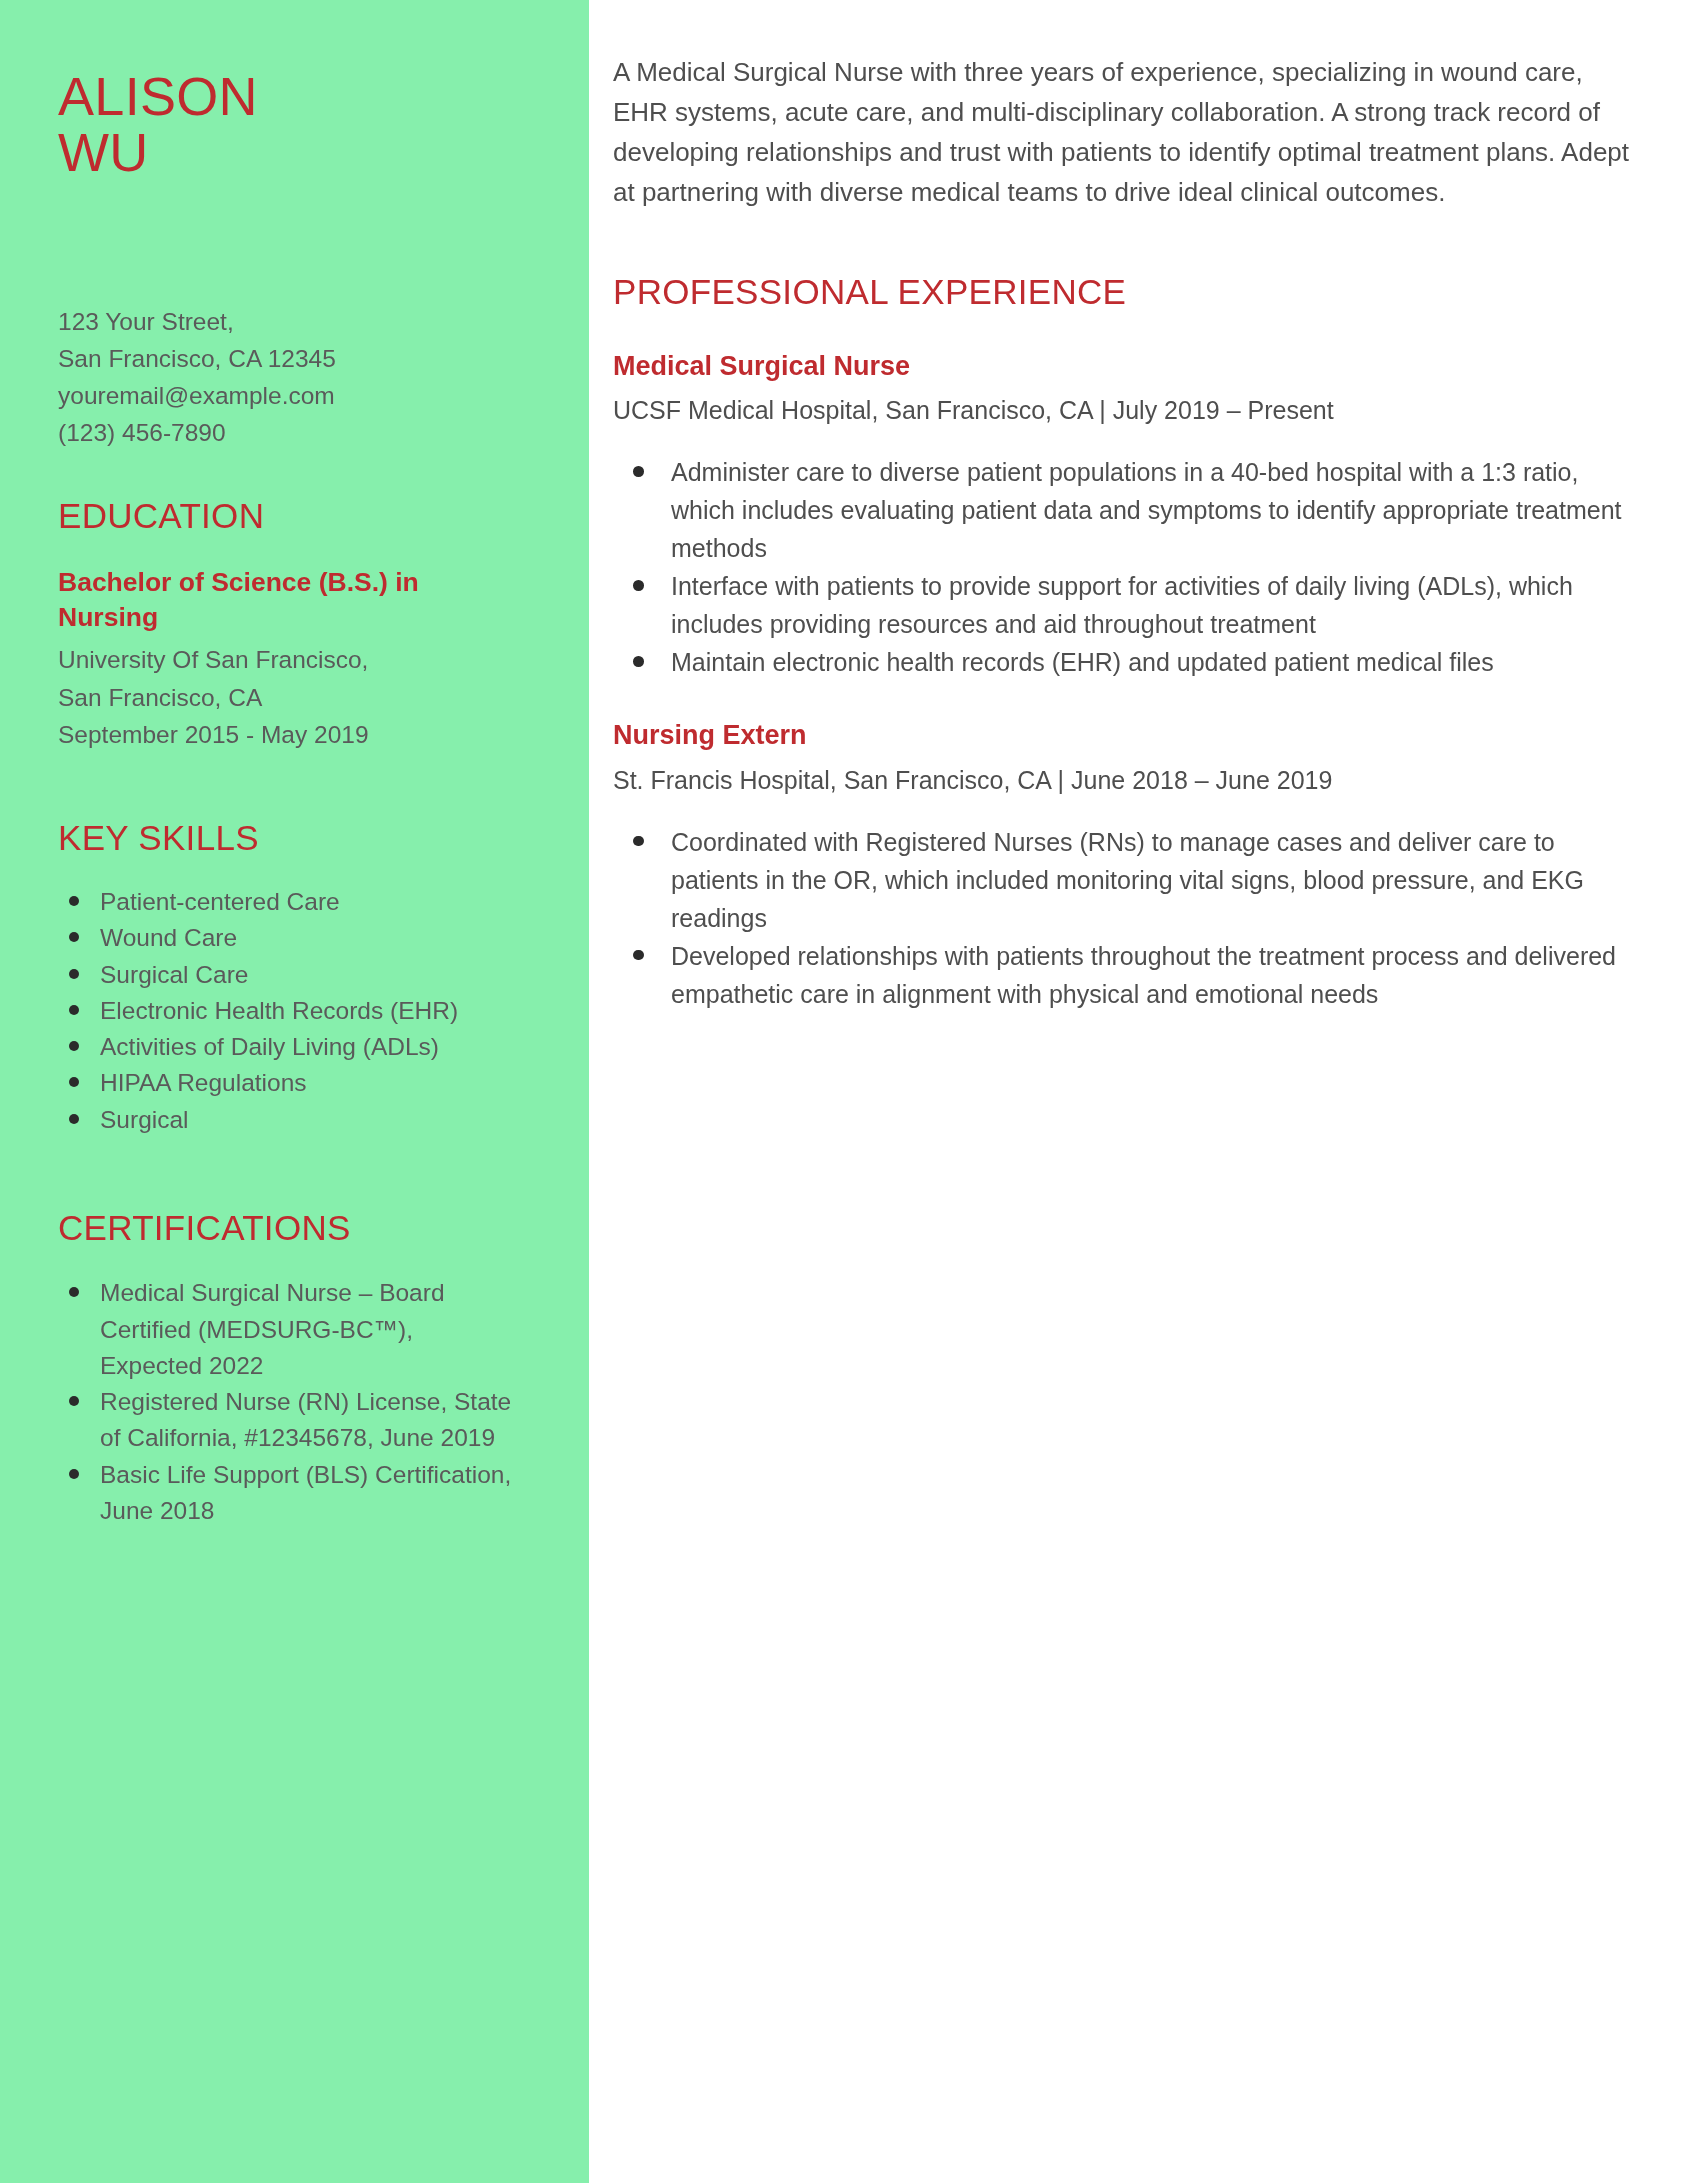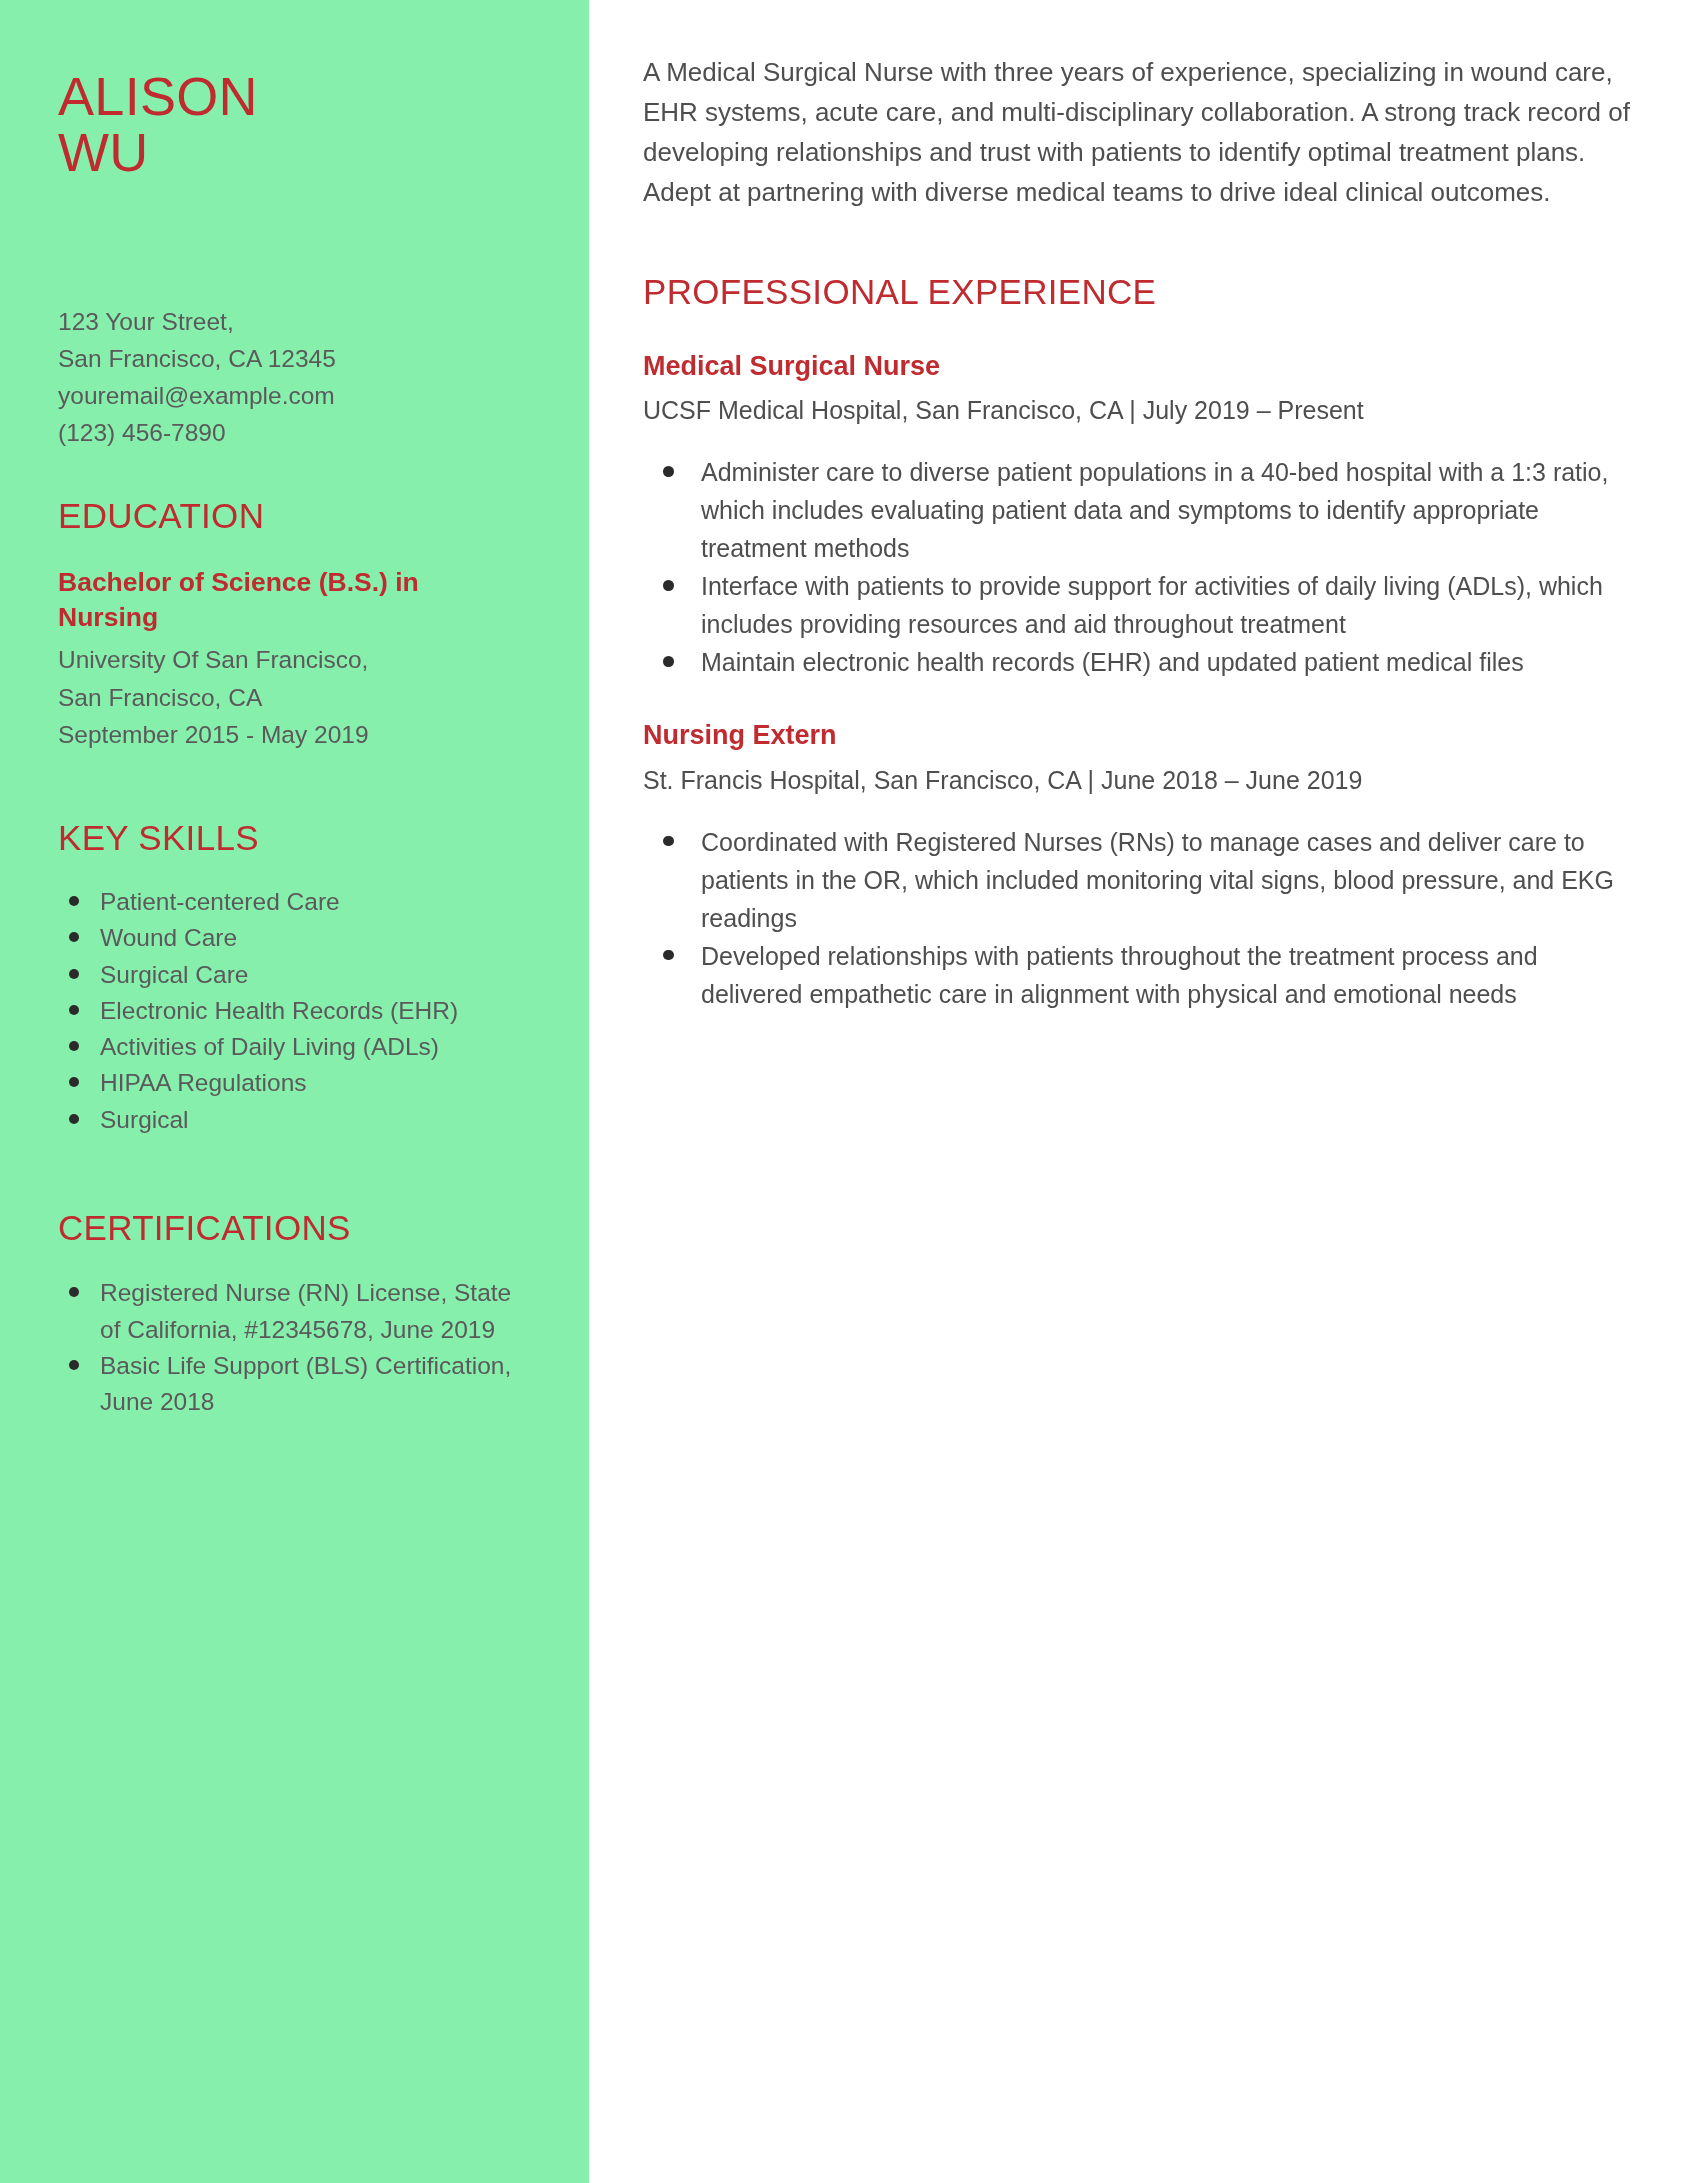--- a/index.html
+++ b/index.html
@@ -98,23 +98,22 @@
     border-radius: 50%;
     background: #2b2b2b;
   }
 
   ul.certs-list { margin-top: 28px; }
 
   
   .main {
     flex: 1;
     box-sizing: border-box;
-    padding: 52px 57px 40px 42px;
+    padding: 52px 57px 40px 24px;
     background: #ffffff;
-    margin-left: 12px;
   }
   .summary {
     color: #4E4E4E;
     font-size: 26px;
     line-height: 1.54;
     margin: 0;
   }
   .main-heading {
     color: #BF2B2F;
     font-size: 35px;
@@ -194,20 +193,21 @@
         <li><span class="dot"></span><span>Wound Care</span></li>
         <li><span class="dot"></span><span>Surgical Care</span></li>
         <li><span class="dot"></span><span>Electronic Health Records (EHR)</span></li>
         <li><span class="dot"></span><span>Activities of Daily Living (ADLs)</span></li>
         <li><span class="dot"></span><span>HIPAA Regulations</span></li>
         <li><span class="dot"></span><span>Surgical</span></li>
       </ul>
 
     <div class="side-heading certs-heading">CERTIFICATIONS</div>
     <ul class="side-list certs-list" id="certs-list">
+        <li><span class="dot"></span><span>Medical Surgical Nurse – Board Certified (MEDSURG-BC™), Expected 2022</span></li>
         <li><span class="dot"></span><span>Registered Nurse (RN) License, State of California, #12345678, June 2019</span></li>
         <li><span class="dot"></span><span>Basic Life Support (BLS) Certification, June 2018</span></li>
       </ul>
 
   </aside>
 
   <main class="main">
 
     <p class="summary">A Medical Surgical Nurse with three years of experience, specializing in wound care, EHR systems, acute care, and multi-disciplinary collaboration. A strong track record of developing relationships and trust with patients to identify optimal treatment plans. Adept at partnering with diverse medical teams to drive ideal clinical outcomes.</p>
 

